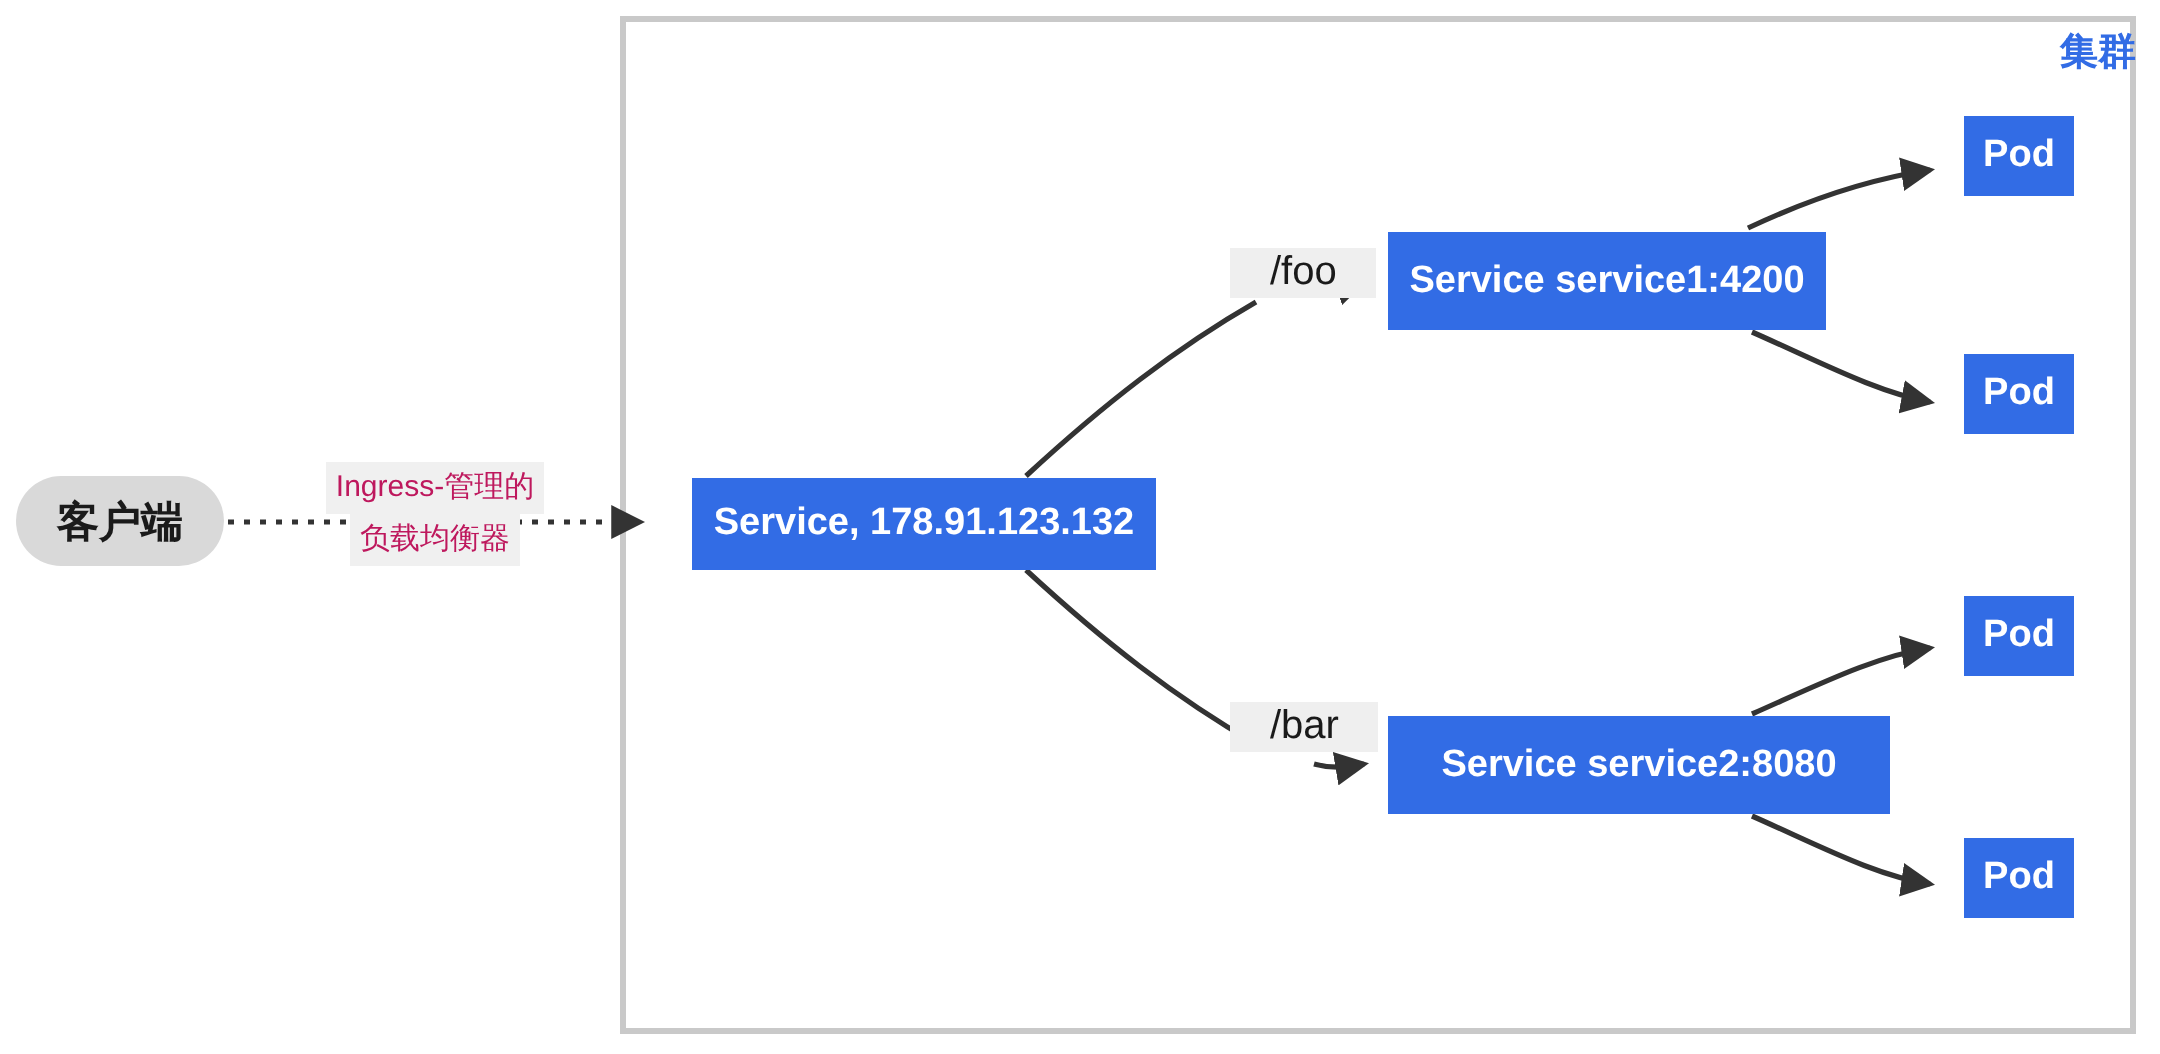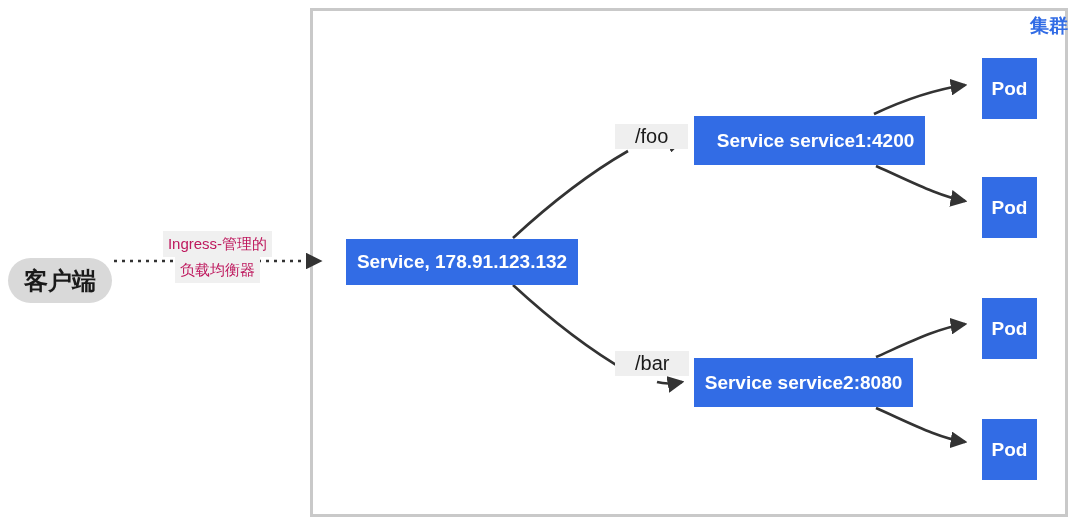--- a/index.html
+++ b/index.html
@@ -58,27 +58,26 @@
   }
   .client-node {
     position: absolute;
     left: 8px;
     top: 238px;
     width: 104px;
     height: 45px;
     background: #d9d9d9;
     border-radius: 23px;
     color: #1a1a1a;
-    font-size: 24px;
+    font-size: 21px;
     font-weight: bold;
     display: flex;
     align-items: center;
     justify-content: center;
     z-index: 2;
-    margin-top: 20px;
   }
   .lb-label {
     position: absolute;
     left: 130px;
     top: 231px;
     width: 175px;
     text-align: center;
     font-size: 15px;
     line-height: 26px;
     color: #be185d;
@@ -92,23 +91,23 @@
   .path-label {
     position: absolute;
     background: #efefef;
     color: #1a1a1a;
     font-size: 20px;
     padding: 1px 20px;
     z-index: 2;
     white-space: nowrap;
   }
   .ingress-node { left: 346px; top: 239px; width: 232px; height: 46px; }
-  .service1-node { left: 694px; top: 116px; width: 219px; height: 49px; padding-left: 12px; }
-  .service2-node { left: 694px; top: 358px; width: 219px; height: 49px; }
-  .pod-node { left: 982px; width: 55px; height: 61px; }
+  .service1-node { left: 694px; top: 116px; width: 219px; height: 49px; }
+  .service2-node { left: 694px; top: 358px; width: 251px; height: 49px; }
+  .pod-node { left: 982px; width: 55px; height: 40px; }
   .pod-1 { top: 58px; }
   .pod-2 { top: 177px; }
   .pod-3 { top: 298px; }
   .pod-4 { top: 419px; }
   .foo-label { left: 615px; top: 124px; }
   .bar-label { left: 615px; top: 351px; }
 </style>
 </head>
 <body>
 

